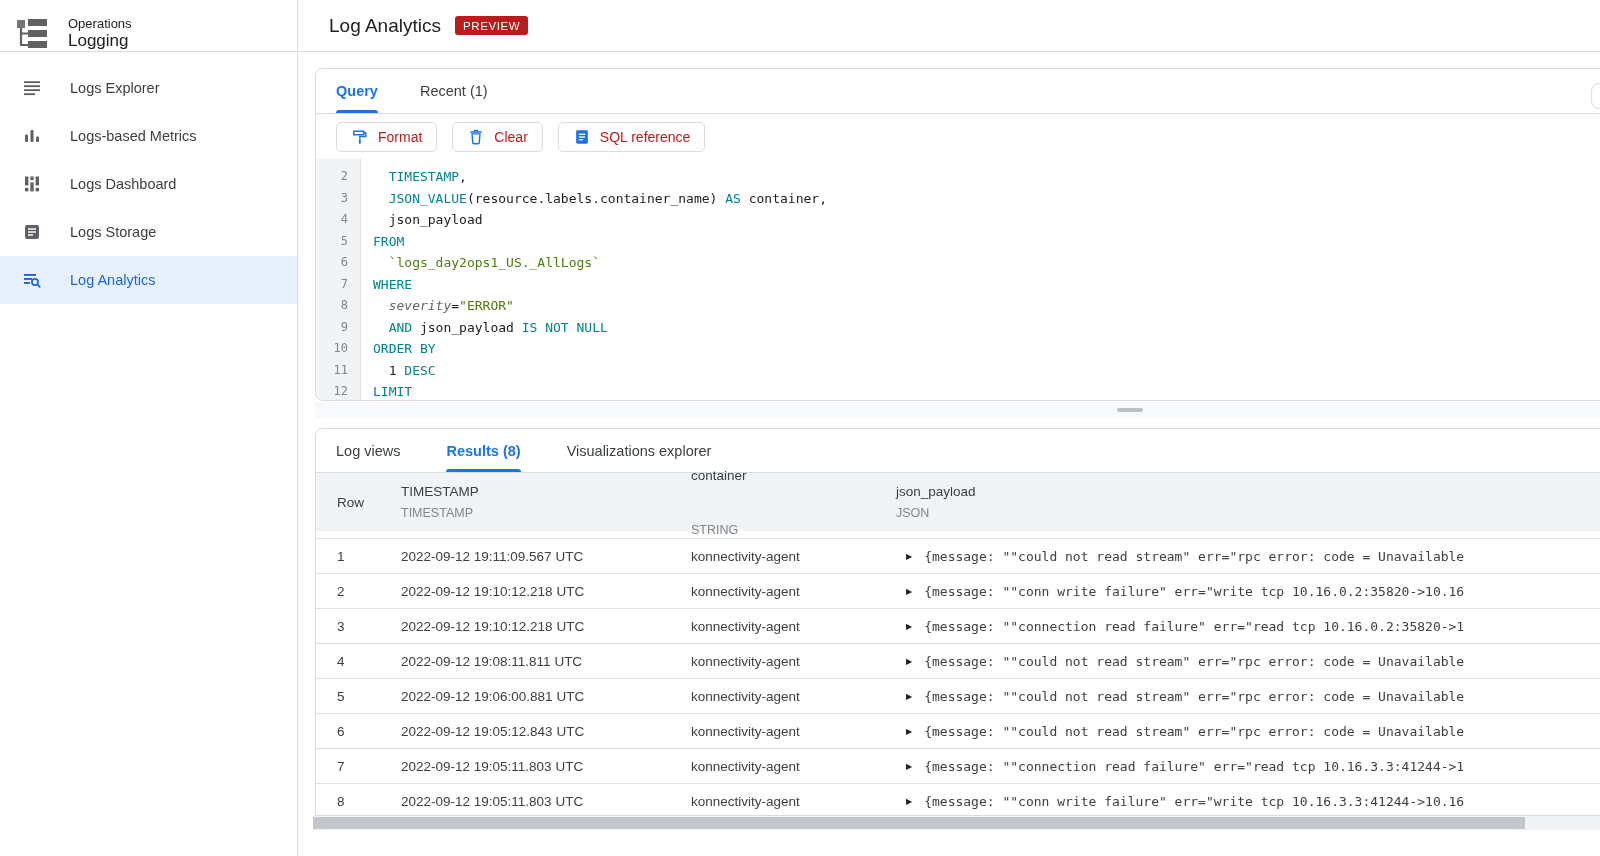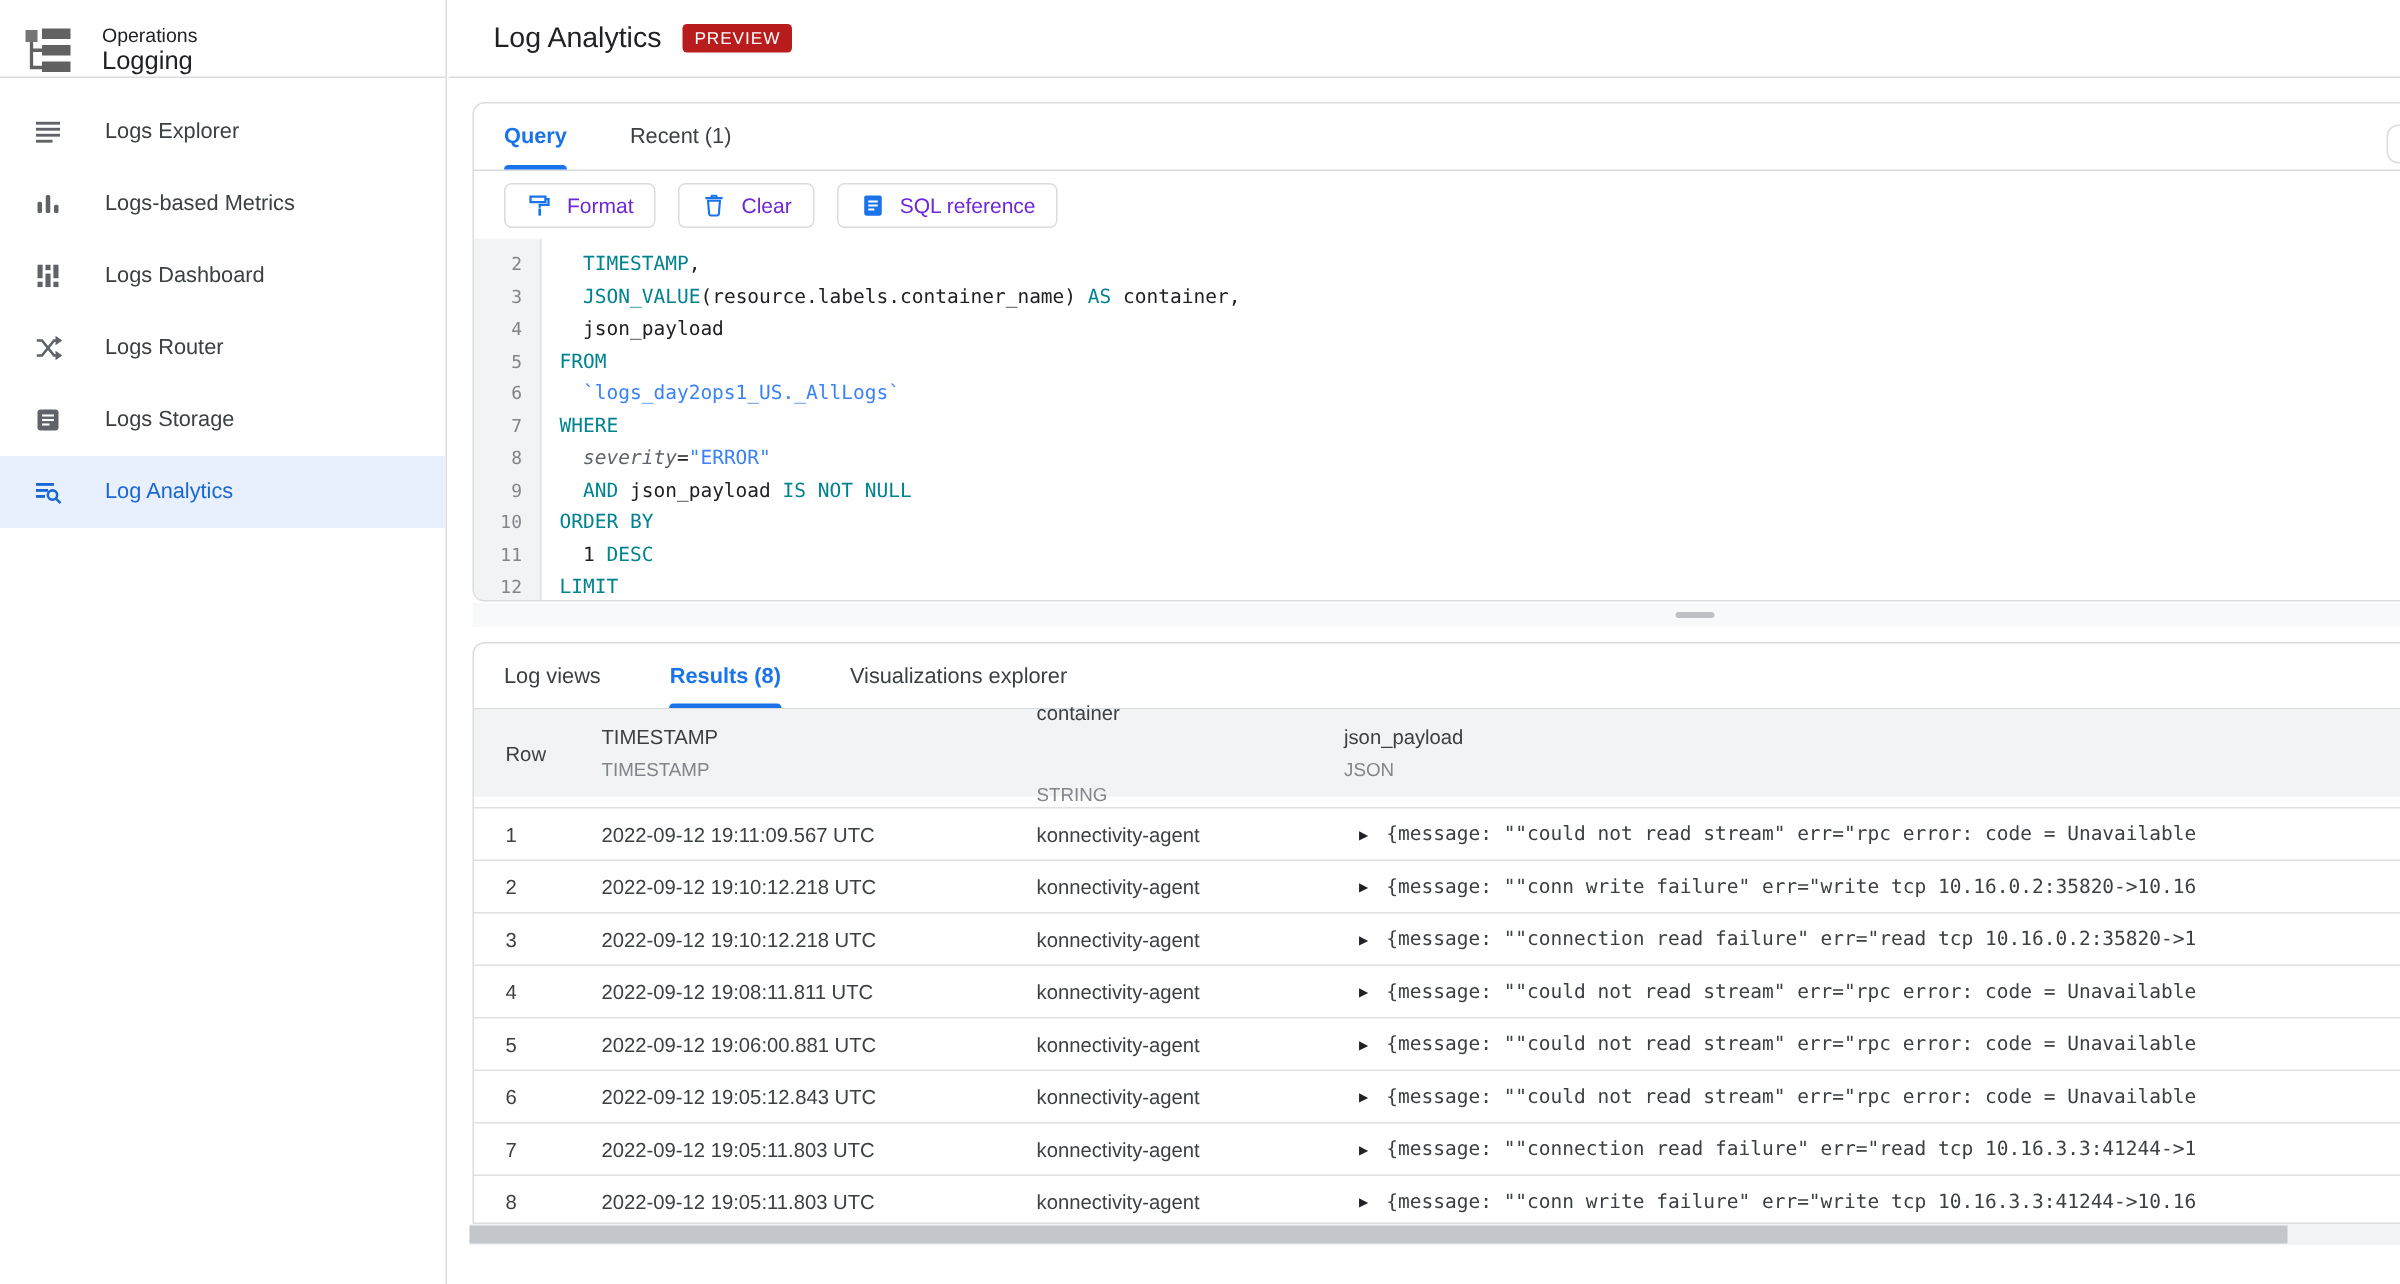--- a/index.html
+++ b/index.html
@@ -23,30 +23,30 @@
   .badge { margin-left: 14px; background: #b91c1c; color: #fff; font-size: 11.5px; font-weight: 500; letter-spacing: 0.6px; padding: 4px 8px 3px; border-radius: 3px; }
 
   
   .query-panel { position: absolute; left: 315px; top: 68px; width: 1300px; height: 333px; border: 1px solid #dadce0; border-radius: 8px; background: #fff; }
   .q-tabs { height: 45px; border-bottom: 1px solid #dadce0; display: flex; align-items: stretch; padding-left: 20px; gap: 42px; }
   .tab { position: relative; display: flex; align-items: center; font-size: 14.5px; color: #3c4043; cursor: pointer; }
   .tab.active { color: #1a73e8; font-weight: bold; }
   .tab.active::after { content: ""; position: absolute; left: 0; right: 0; bottom: 0; height: 3px; background: #1a73e8; border-radius: 3px 3px 0 0; }
   .cutoff-btn { position: absolute; top: 14px; left: 1275px; width: 40px; height: 26px; border: 1px solid #dadce0; border-radius: 8px; background: #fff; }
   .q-toolbar { height: 45px; display: flex; align-items: center; padding-left: 20px; gap: 15px; }
-  .q-btn { display: inline-flex; align-items: center; gap: 9px; height: 30px; padding: 0 14px; border: 1px solid #dadce0; border-radius: 5px; background: #fff; color: #6d28d9; font-size: 14px; font-weight: 500; font-family: "Liberation Sans", sans-serif; cursor: pointer; }
+  .q-btn { display: inline-flex; align-items: center; gap: 9px; height: 30px; padding: 0 14px; border: 1px solid #dadce0; border-radius: 5px; background: #fff; color: #b91c1c; font-size: 14px; font-weight: 500; font-family: "Liberation Sans", sans-serif; cursor: pointer; }
   .btn-icon { width: 18px; height: 18px; display: inline-flex; }
   .code-area { position: absolute; top: 90px; left: 0; right: 0; bottom: 0; padding-top: 7px; overflow: hidden; border-radius: 0 0 8px 8px; }
   .code-area::before { content: ""; position: absolute; left: 0; top: 0; width: 44px; height: 100%; background: #f1f3f4; border-right: 1px solid #e0e0e0; }
   .code-line { position: relative; display: flex; height: 21.5px; line-height: 21.5px; font-family: "DejaVu Sans Mono", monospace; font-size: 13px; white-space: pre; }
   .ln { flex: 0 0 44px; text-align: right; padding-right: 12px; color: #80868b; font-size: 12px; }
   .code-text { padding-left: 13px; color: #202124; }
   .tk-d { color: #202124; }
   .tk-k { color: #00838f; }
-  .tk-s { color: #3b82f6; }
+  .tk-s { color: #4d7c0f; }
   .tk-v { color: #5f6368; font-style: italic; }
 
   
   .drag-strip { position: absolute; left: 315px; right: 0; top: 402px; height: 16px; background: #f8f9fa; }
   .handle { position: absolute; left: 802px; top: 6px; width: 26px; height: 4px; border-radius: 2px; background: #bdc1c6; cursor: row-resize; }
 
   
   .results-panel { position: absolute; left: 315px; top: 428px; width: 1300px; height: 388px; border: 1px solid #dadce0; border-radius: 8px 8px 0 0; background: #fff; overflow: hidden; }
   .r-tabs { height: 44px; border-bottom: 1px solid #dadce0; display: flex; align-items: stretch; padding-left: 20px; gap: 46px; }
   .t-head { height: 58px; background: #f1f3f4; display: flex; }
@@ -125,31 +125,20 @@
                 <rect x="13.6" y="2.5" width="3.4" height="9"></rect>
                 <rect x="13.6" y="13.8" width="3.4" height="3.6"></rect>
               </g>
             </svg>
           </span>
           <span class="side-label">Logs Dashboard</span>
         </div>
         <div class="side-item">
           <span class="side-icon">
             <svg viewBox="0 0 20 20" width="20" height="20">
-              <path d="M2.5 5h3.5l8 10h2" stroke="#5f6368" stroke-width="1.8" fill="none"></path>
-              <path d="M2.5 15h3.5l8-10h2" stroke="#5f6368" stroke-width="1.8" fill="none"></path>
-              <path d="M15 1.8l4.5 3.2-4.5 3.2z" fill="#5f6368"></path>
-              <path d="M15 11.8l4.5 3.2-4.5 3.2z" fill="#5f6368"></path>
-            </svg>
-          </span>
-          <span class="side-label">Logs Router</span>
-        </div>
-        <div class="side-item">
-          <span class="side-icon">
-            <svg viewBox="0 0 20 20" width="20" height="20">
               <rect x="3" y="3" width="14" height="14" rx="2" fill="#5f6368"></rect>
               <g stroke="#ffffff" stroke-width="1.4">
                 <path d="M6 7h8"></path>
                 <path d="M6 10h8"></path>
                 <path d="M6 13h5"></path>
               </g>
             </svg>
           </span>
           <span class="side-label">Logs Storage</span>
         </div>

